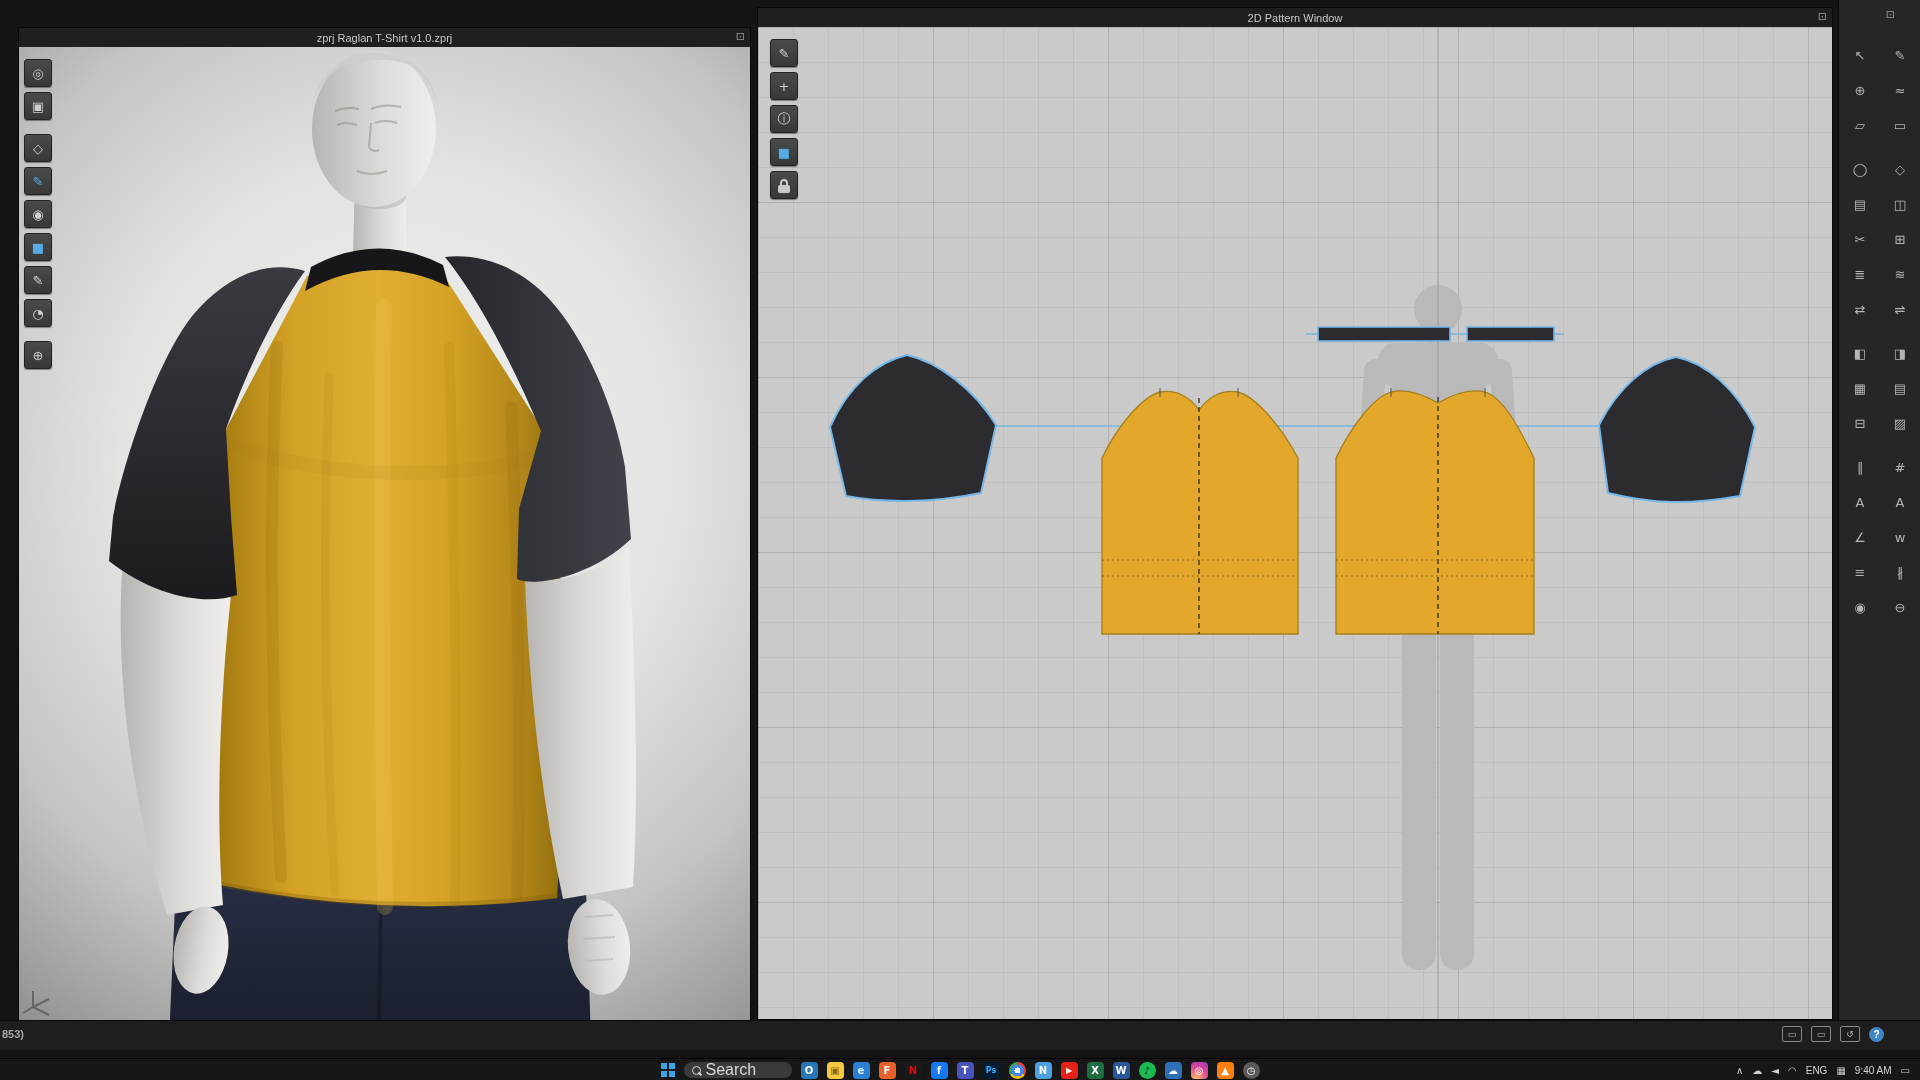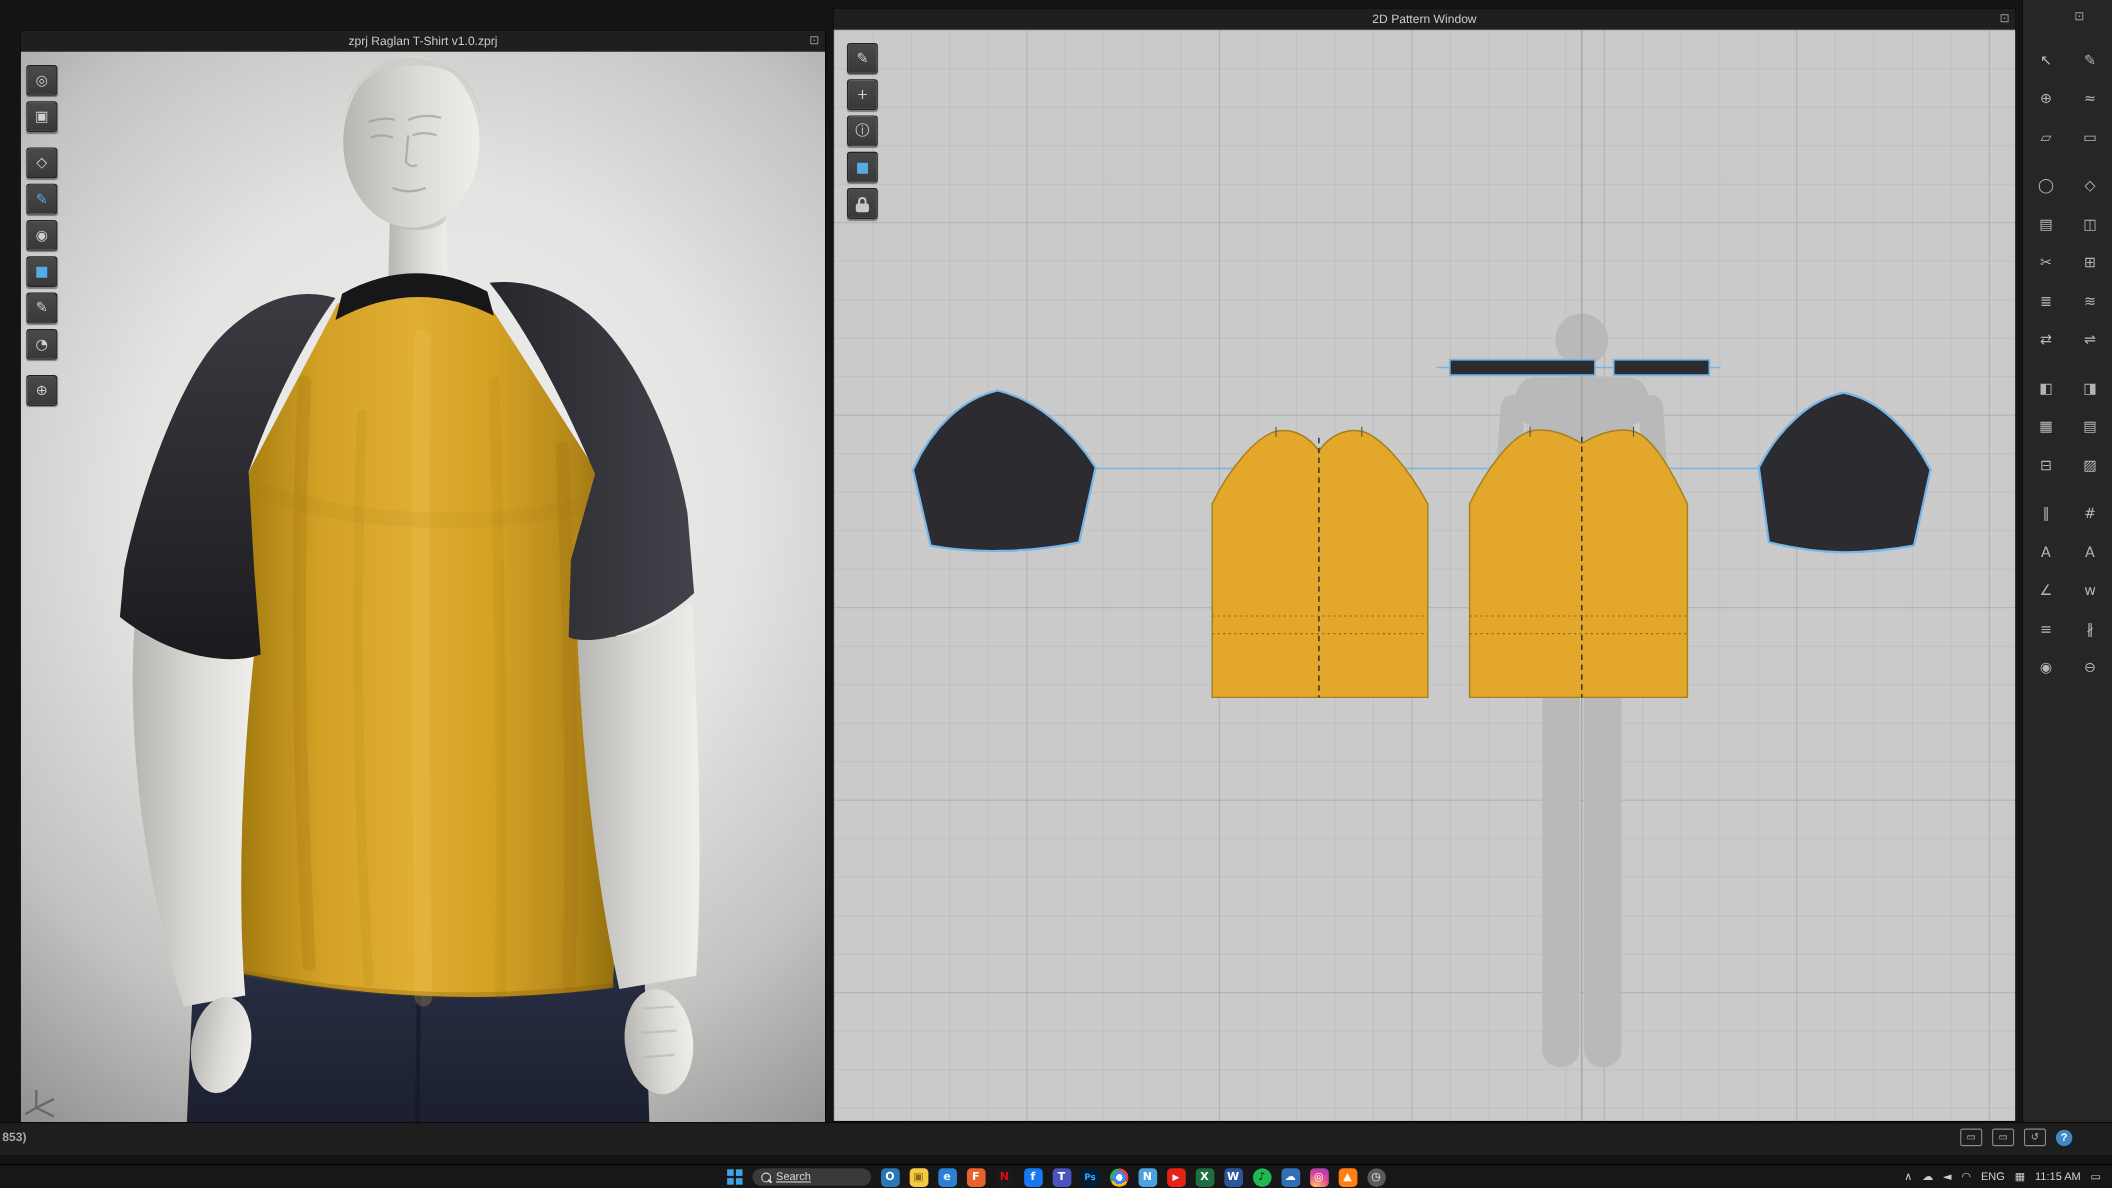--- a/index.html
+++ b/index.html
@@ -39,21 +39,21 @@
   .status-right{position:absolute;right:36px;top:5px;display:flex;gap:9px;align-items:center;}
   .sq-btn{width:18px;height:14px;border:1px solid #8a8a8a;border-radius:2px;color:#b5b5b5;font-size:9px;
     display:flex;align-items:center;justify-content:center;font-family:"DejaVu Sans",sans-serif;}
   .help-circle{width:15px;height:15px;border-radius:50%;background:#3f88c5;color:#fff;font-size:10px;
     display:flex;align-items:center;justify-content:center;font-weight:bold;}
   .taskbar{position:absolute;left:0;top:1058px;width:1920px;height:22px;background:#171717;
     border-top:1px solid #000;display:flex;align-items:center;justify-content:center;gap:9px;}
   .start{width:14px;height:14px;display:grid;grid-template-columns:6px 6px;grid-template-rows:6px 6px;gap:2px;}
   .start i{background:#3ca4e8;display:block;}
   .search-pill{height:16px;width:92px;background:#3a3a3a;border-radius:9px;display:flex;align-items:center;
-    gap:5px;padding:0 8px;color:#d8d8d8;font-size:10px;text-decoration:underline;}
+    gap:5px;padding:0 8px;color:#d8d8d8;font-size:16px;}
   .mag{width:7px;height:7px;border:1.5px solid #d8d8d8;border-radius:50%;position:relative;}
   .mag i{position:absolute;width:1.5px;height:4px;background:#d8d8d8;left:6px;top:5px;transform:rotate(-45deg);display:block;}
   .app{width:17px;height:17px;border-radius:4px;display:flex;align-items:center;justify-content:center;
     font-size:10px;font-weight:bold;font-family:"DejaVu Sans",sans-serif;overflow:hidden;}
   .app.round{border-radius:50%;}
   .app.chrome{background:
      radial-gradient(circle at 50% 50%, #fff 0 3px, #4285f4 3px 6px, transparent 6px),
      conic-gradient(#ea4335 0 120deg, #fbbc05 120deg 240deg, #34a853 240deg 360deg);}
   .app.insta{background:radial-gradient(circle at 30% 100%, #fdc468 0%, #df4996 55%, #9437b8 100%);}
   .tray{position:absolute;right:10px;top:0;height:22px;display:flex;align-items:center;gap:9px;
@@ -367,16 +367,16 @@
   <span class="app" style="background: rgb(255, 127, 17); color: rgb(255, 255, 255);">▲</span>
   <span class="app round" style="background: rgb(90, 90, 90); color: rgb(238, 238, 238);">◷</span>
 
   <div class="tray">
     <span class="g">∧</span>
     <span class="g">☁</span>
     <span class="g">◄</span>
     <span class="g">◠</span>
     <span>ENG</span>
     <span class="g">▦</span>
-    <span>11:15 AM</span>
+    <span>9:40 AM</span>
     <span class="g">▭</span>
   </div>
 </div>
 
 </body></html>

